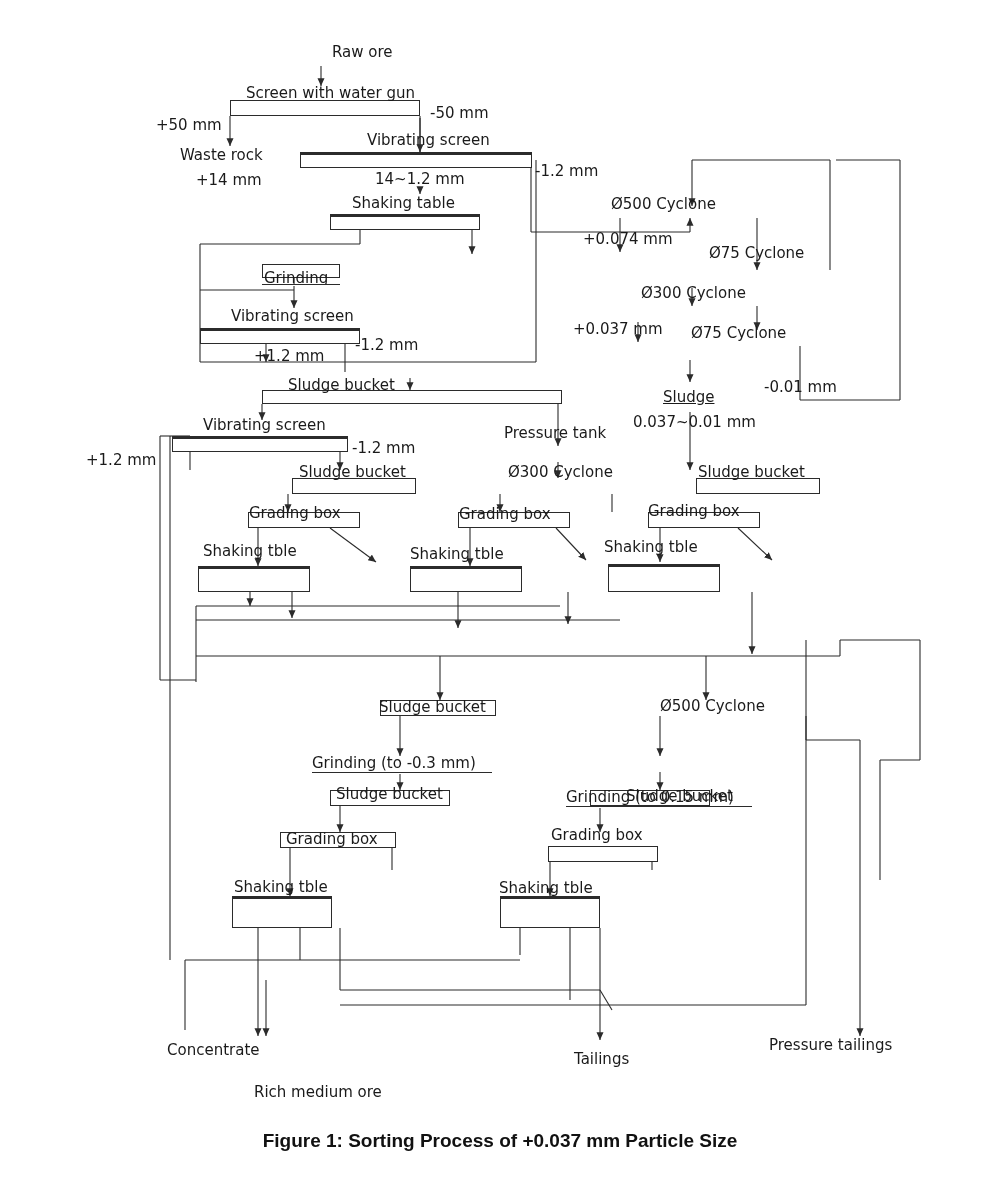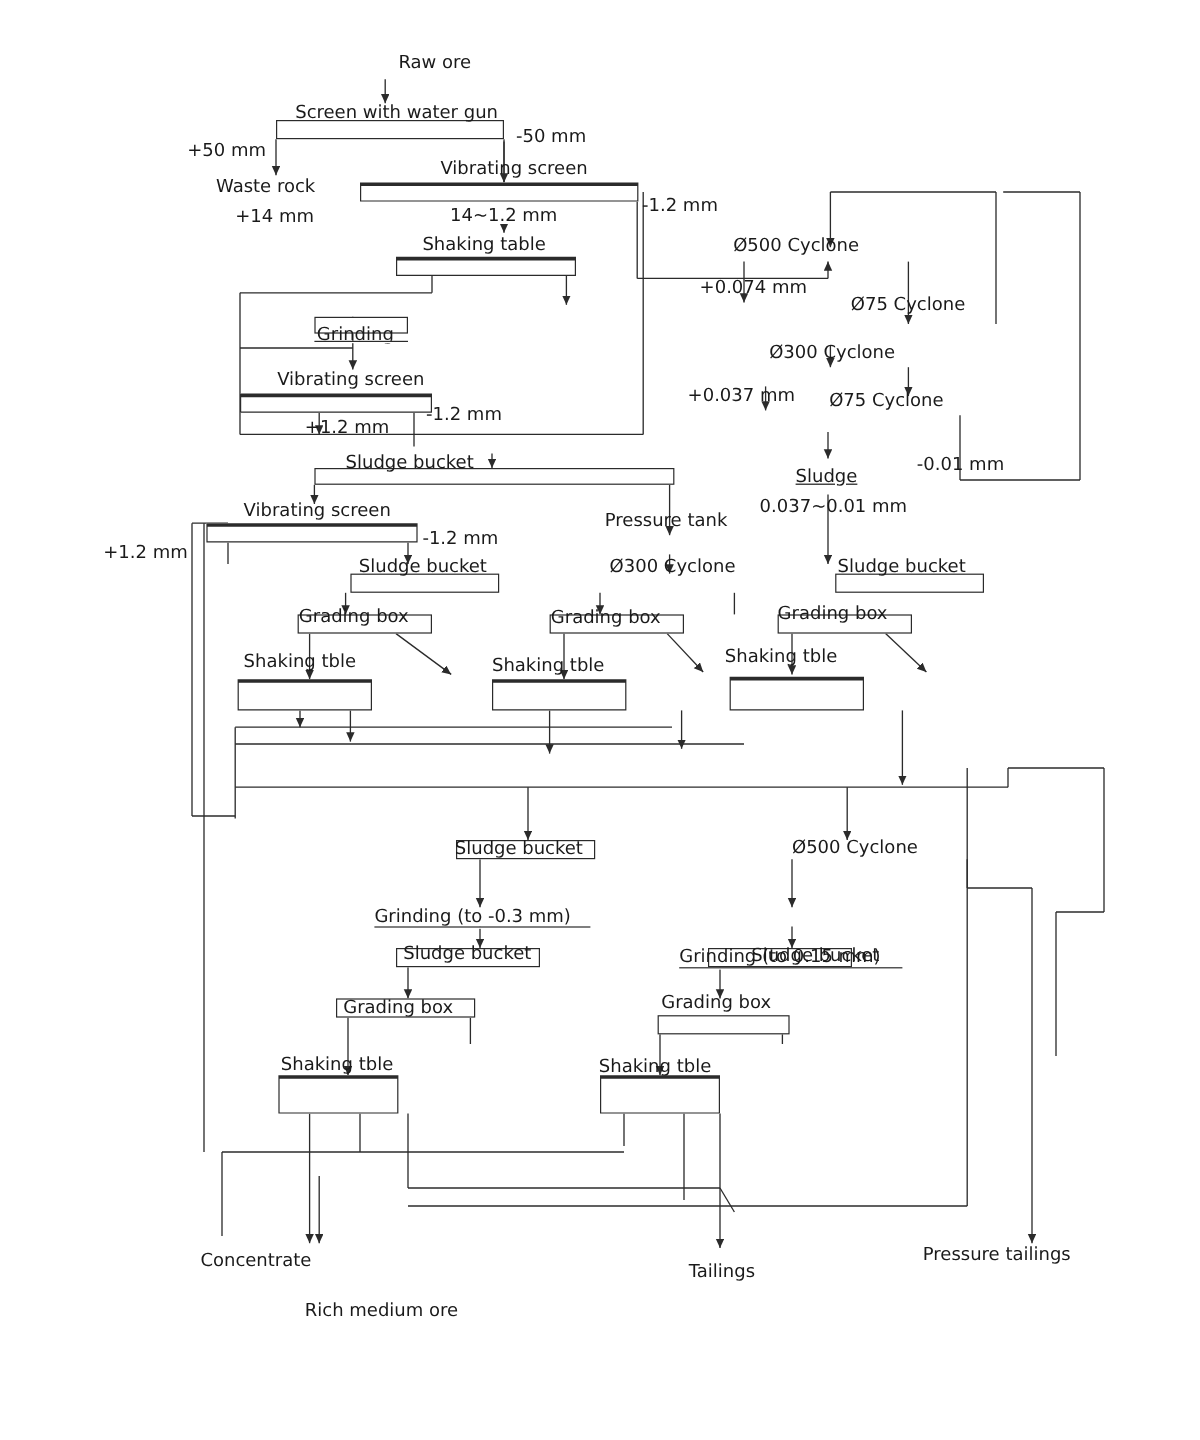--- a/index.html
+++ b/index.html
@@ -290,13 +290,14 @@
   <div class="lbl" style="left:499px; top:880px;">Shaking tble</div>
   <div class="lbl" style="left:136px; top:1042px;margin-left:31px;">Concentrate</div>
   <div class="lbl" style="left:254px; top:1052px;margin-top:32px;">Rich medium ore</div>
   <div class="lbl" style="left:574px; top:1051px;">Tailings</div>
   <div class="lbl" style="left:769px; top:1037px;">Pressure tailings</div>
 
   <div class="unit-box" style="left:312px; top:772px; width:180px; height:2px; border:none; border-top:1px solid #2b2b2b;"></div>
   <div class="unit-box" style="left:566px; top:806px; width:186px; height:2px; border:none; border-top:1px solid #2b2b2b;"></div>
   <div class="unit-box" style="left:262px; top:284px; width:78px; height:2px; border:none; border-top:1px solid #2b2b2b;"></div>
 
+  <div class="caption" style="top:1130px;">Figure 1: Sorting Process of +0.037 mm Particle Size</div>
 </div>
 
 </body></html>

